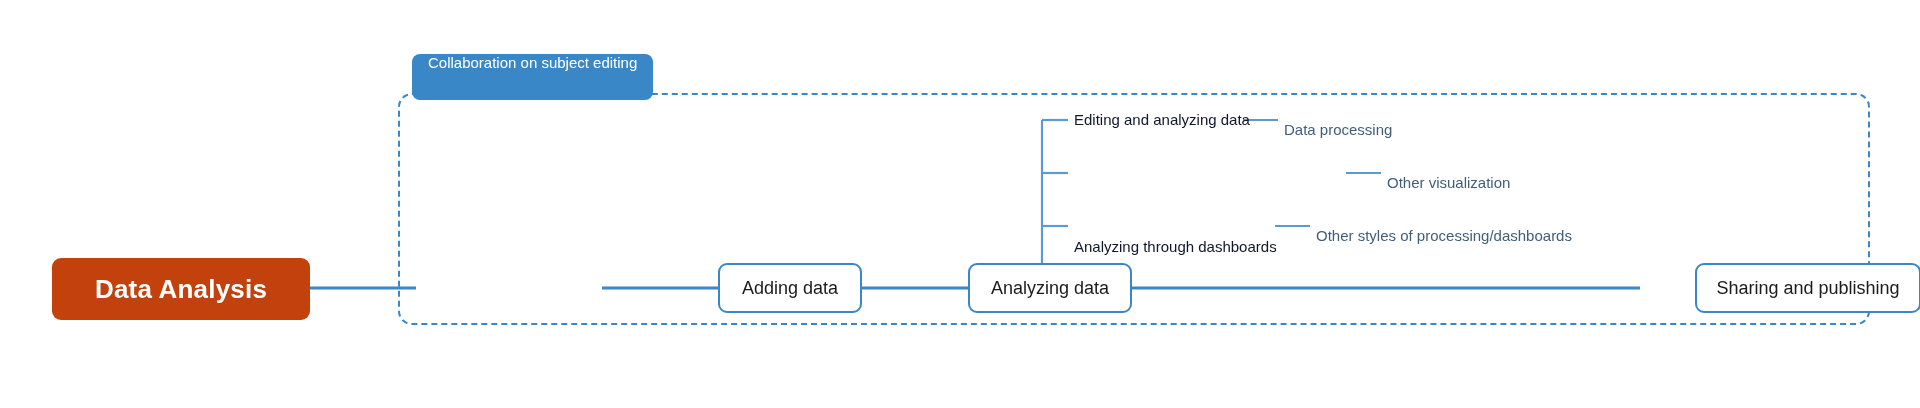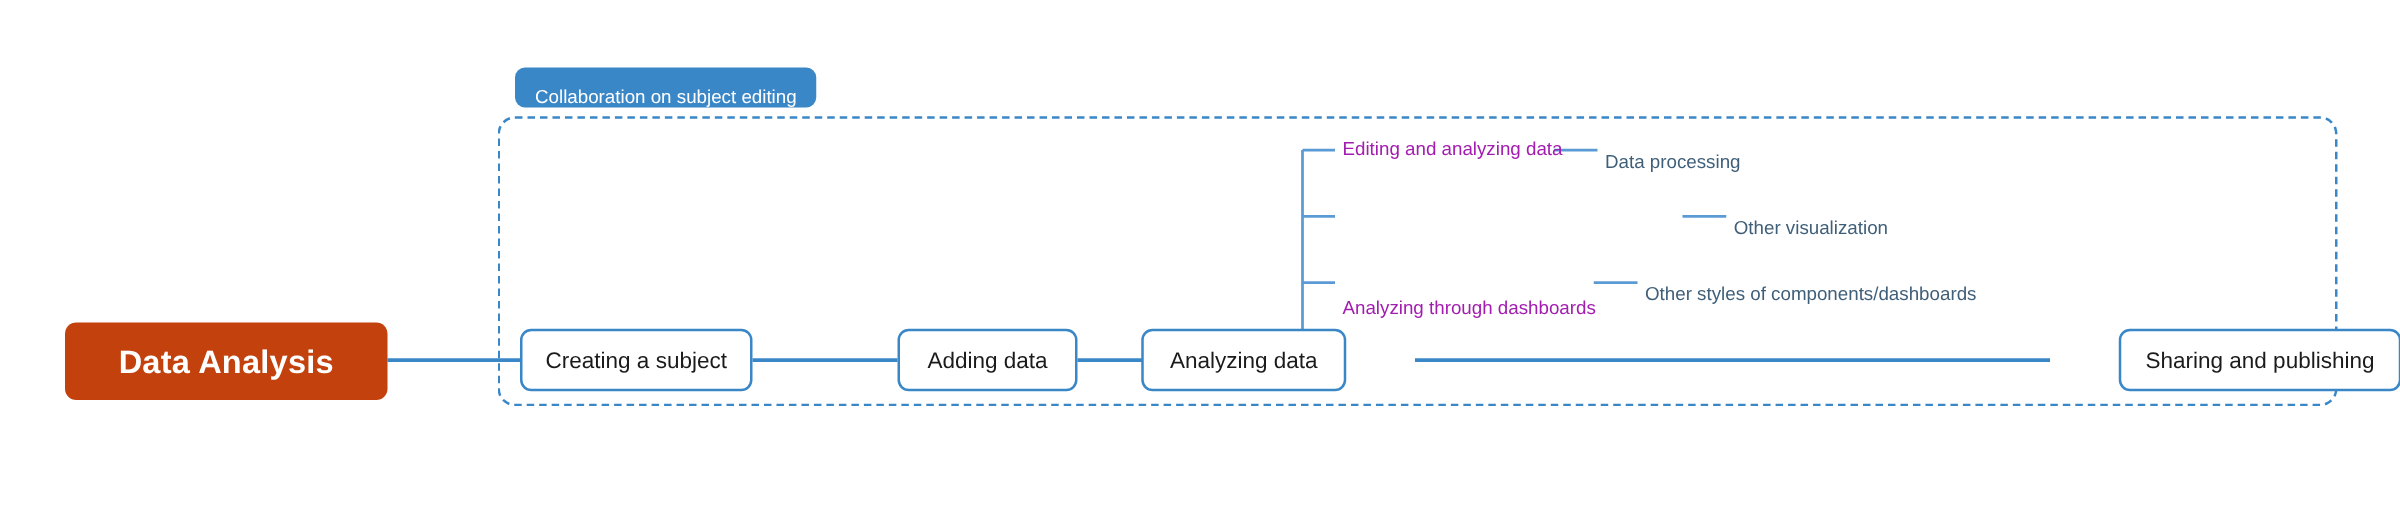--- a/index.html
+++ b/index.html
@@ -60,26 +60,26 @@
     border-radius: 14px;
     box-sizing: border-box;
     background: transparent;
   }
 
   
   .group-badge {
     position: absolute;
     left: 412px;
     top: 54px;
-    height: 32px;
+    height: 46px;
     padding: 0 16px;
     background: #3a87c8;
     border-radius: 8px;
     display: flex;
-    align-items: flex-end;
+    align-items: flex-start;
     box-sizing: border-box;
   }
   .group-badge .badge-label {
     color: #ffffff;
     font-size: 15px;
     white-space: nowrap;
   }
 
   
   .stage-node {
@@ -95,21 +95,21 @@
   }
   .stage-node .stage-label {
     color: #1b1b1b;
     font-size: 18px;
     white-space: nowrap;
   }
 
   
   .branch-label {
     position: absolute;
-    color: #a21caf;
+    color: #0f172a;
     font-size: 15px;
     white-space: nowrap;
     line-height: 18px;
   }
   .branch-label.leaf {
     color: #3f5f79;
     margin-top: 10px;
   }
 </style>
 </head>
@@ -146,37 +146,34 @@
   <div class="group-frame"></div>
 
   <div class="group-badge">
     <span class="badge-label">Collaboration on subject editing</span>
   </div>
 
   <div class="root-node">
     <span class="root-label">Data Analysis</span>
   </div>
 
-  <div class="stage-node" style="left:416px; top:263px; width:186px;">
-    <span class="stage-label">Creating a subject</span>
-  </div>
 
   <div class="stage-node" style="left:718px; top:263px; width:144px;">
     <span class="stage-label">Adding data</span>
   </div>
 
-  <div class="stage-node" style="left:913px; top:263px; width:164px;">
+  <div class="stage-node" style="left:968px; top:263px; width:164px;">
     <span class="stage-label">Analyzing data</span>
   </div>
 
   <div class="stage-node" style="left:1695px; top:263px; width:226px;">
     <span class="stage-label">Sharing and publishing</span>
   </div>
 
   <div class="branch-label" style="left:1074px; top:111px;">Editing and analyzing data</div>
   <div class="branch-label leaf" style="left:1284px; top:111px;">Data processing</div>
 
   <div class="branch-label leaf" style="left:1387px; top:164px;">Other visualization</div>
 
   <div class="branch-label" style="left:1074px; top:217px;margin-top:21px;">Analyzing through dashboards</div>
-  <div class="branch-label leaf" style="left:1316px; top:217px;">Other styles of components/dashboards</div>
+  <div class="branch-label leaf" style="left:1316px; top:217px;">Other styles of processing/dashboards</div>
 
 </div>
 
 </body></html>

